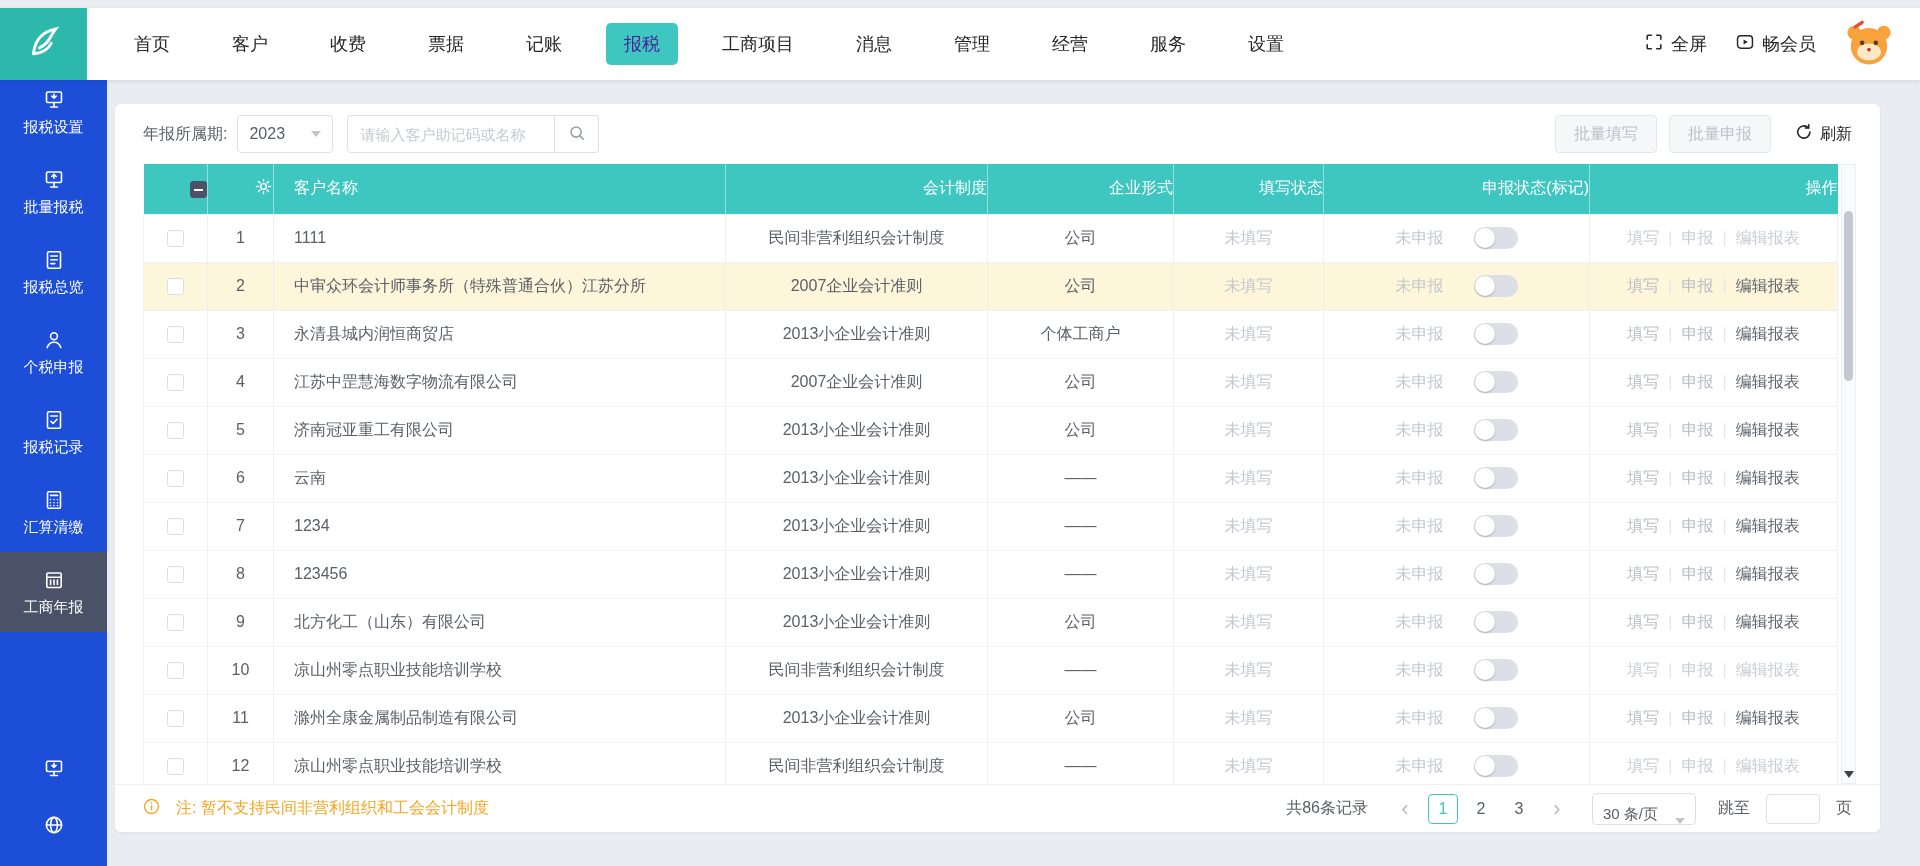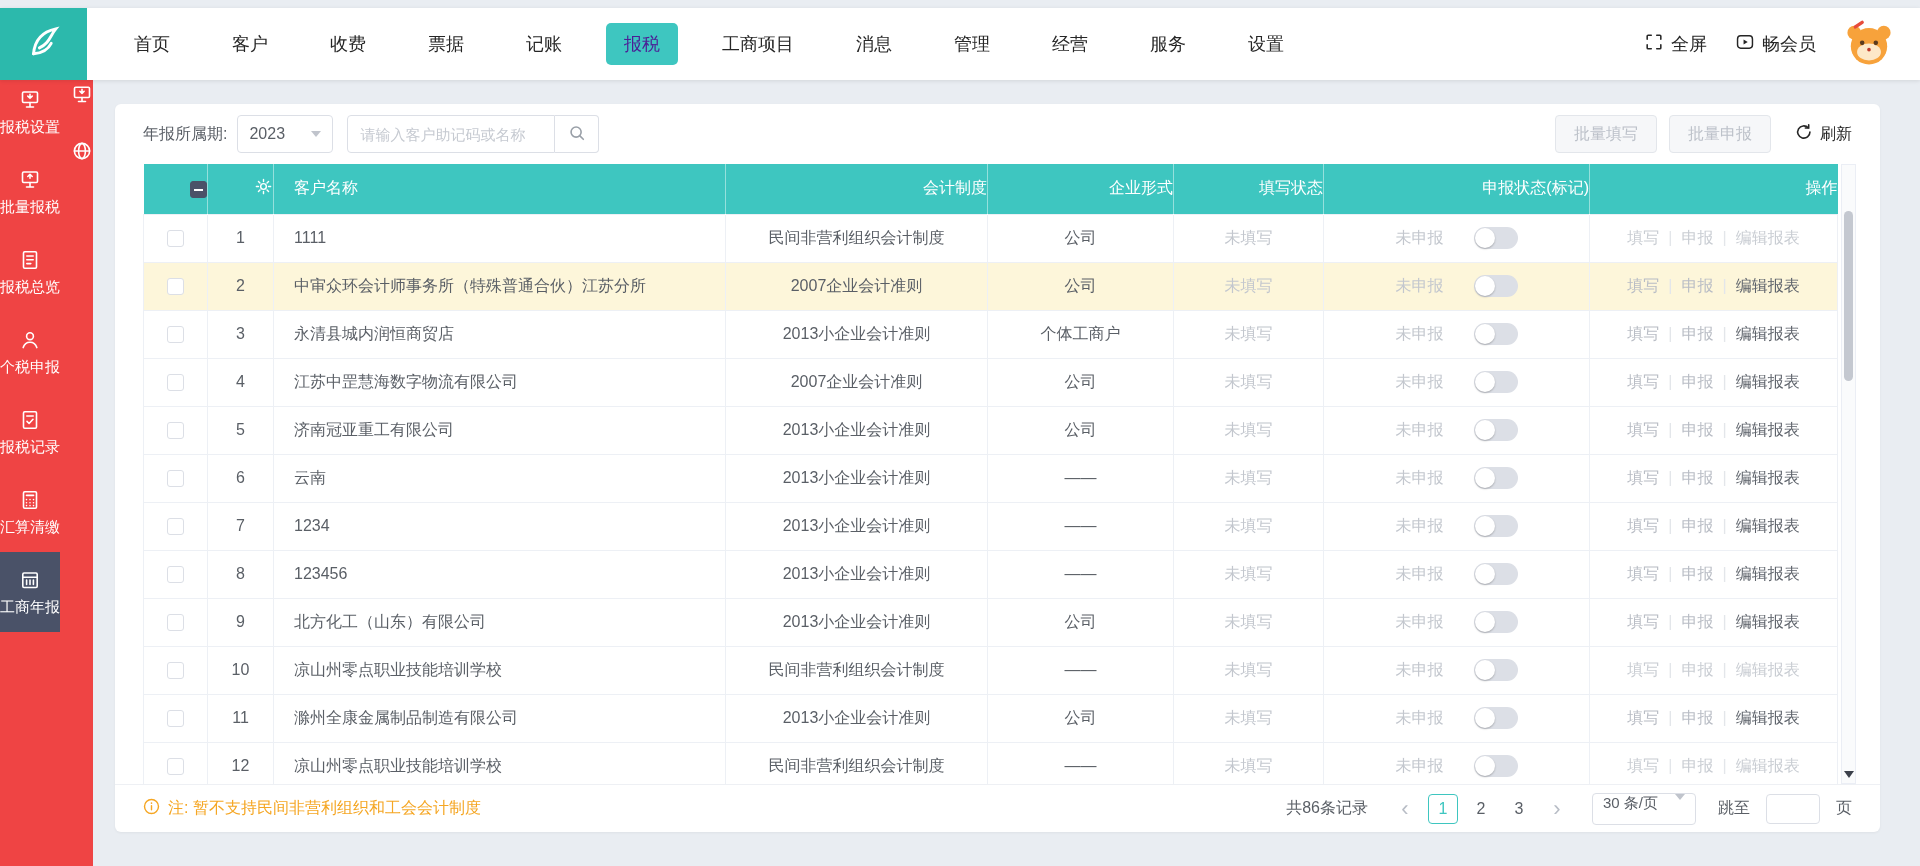--- a/index.html
+++ b/index.html
@@ -10,21 +10,21 @@
   .topnav{position:absolute;top:8px;left:0;width:100%;height:72px;background:#fff;display:flex;align-items:stretch;box-shadow:0 1px 4px rgba(0,0,0,.10);z-index:30}
   .logo{width:87px;flex:none;background:#2cb9ac;display:flex;align-items:center;justify-content:center}
   .menu{display:flex;align-items:center;margin-left:16px}
   .nav-item{font-size:18px;color:#262626;padding:9px 18px;margin:0 13px;border-radius:5px;cursor:pointer;white-space:nowrap}
   .nav-item.active{background:#3ec6c0;color:#4c1d95}
   .nav-right{margin-left:auto;display:flex;align-items:center;gap:28px;padding-right:26px}
   .nav-tool{display:flex;align-items:center;gap:7px;font-size:18px;color:#262626;cursor:pointer;white-space:nowrap}
   .mascot{width:50px;height:50px;cursor:pointer}
 
   
-  .sidebar{position:absolute;left:0;top:72px;bottom:0;width:93px;background:#ef4444;display:flex;flex-direction:row;z-index:20}
+  .sidebar{position:absolute;left:0;top:72px;bottom:0;width:107px;background:#1d4ed8;display:flex;flex-direction:column;z-index:20}
   .side-item{display:flex;flex-direction:column;align-items:center;gap:7px;padding:17px 0 15px;color:#fff;font-size:15px;cursor:pointer;width:100%}
   .side-item.active{background:#4a5268}
   .side-icon{display:flex;align-items:center;justify-content:center;color:#fff}
   .side-spacer{flex:1}
   #sidebar-bottom{display:flex;flex-direction:column;align-items:center;gap:10px;padding-bottom:18px}
   #sidebar-bottom .side-item{padding:12px 0}
 
   
   .main{position:absolute;left:87px;top:72px;right:0;bottom:0;background:#e9edf2}
   .panel{position:absolute;left:28px;right:40px;top:32px;bottom:34px;background:#fff;border-radius:6px;box-shadow:0 1px 3px rgba(0,0,0,.05);display:flex;flex-direction:column;overflow:hidden}
@@ -64,28 +64,28 @@
   .col-actions .sep{color:#e3e6ea;margin:0 9px}
 
   
   .vscroll{position:absolute;top:0;right:0;width:15px;height:100%;background:#fafbfc;border:1px solid #ebeef5}
   .vthumb{position:absolute;top:46px;left:2px;width:9px;height:170px;border-radius:5px;background:#c4c8d0;cursor:pointer}
   .vdown{position:absolute;bottom:5px;left:0;width:100%;display:flex;justify-content:center;cursor:pointer}
   .vdown .tri{width:0;height:0;border-left:5px solid transparent;border-right:5px solid transparent;border-top:7px solid #3c414b}
 
   
   .panel-footer{flex:none;height:48px;border-top:1px solid #eef0f4;display:flex;align-items:center;justify-content:space-between;padding:0 28px;font-size:16px}
-  .note{color:#f5a623;display:flex;align-items:flex-start;gap:8px;white-space:nowrap}
+  .note{color:#f5a623;display:flex;align-items:flex-start;gap:16px;white-space:nowrap}
   .pager{display:flex;align-items:center;gap:8px;color:#5a5f66;white-space:nowrap}
   .pager .total{margin-right:14px}
   .page-btn{min-width:30px;height:30px;display:flex;align-items:center;justify-content:center;cursor:pointer;border-radius:4px;font-size:16px;padding:0 4px}
   .page-arrow{color:#b8bdc6;font-size:22px;line-height:1}
   #page-nums{display:flex;align-items:center;gap:8px}
   .page-num.active{border:1px solid #3ec6c0;background:#fff;color:#3ec6c0}
-  .size-select{height:32px;min-width:104px;border:1px solid #dcdfe6;border-radius:4px;display:flex;align-items:flex-start;justify-content:space-between;padding:0 10px;gap:12px;color:#5a5f66;cursor:pointer;margin-left:12px;font-size:15px;background:#fff}
+  .size-select{height:32px;min-width:104px;border:1px solid #dcdfe6;border-radius:4px;display:flex;align-items:flex-end;justify-content:space-between;padding:0 10px;gap:12px;color:#5a5f66;cursor:pointer;margin-left:12px;font-size:15px;background:#fff}
   .jump-label{margin-left:14px}
   .jump-input{width:54px;height:30px;border:1px solid #dcdfe6;border-radius:4px;margin:0 8px;text-align:center;font-size:15px;outline:none;background:#fff}
 </style>
 </head>
 <body>
 
 <header class="topnav">
   <div class="logo">
     <span>
       <svg width="42" height="42" viewBox="0 0 32 32" fill="none" stroke="#fff" stroke-width="2.2" stroke-linecap="round">

